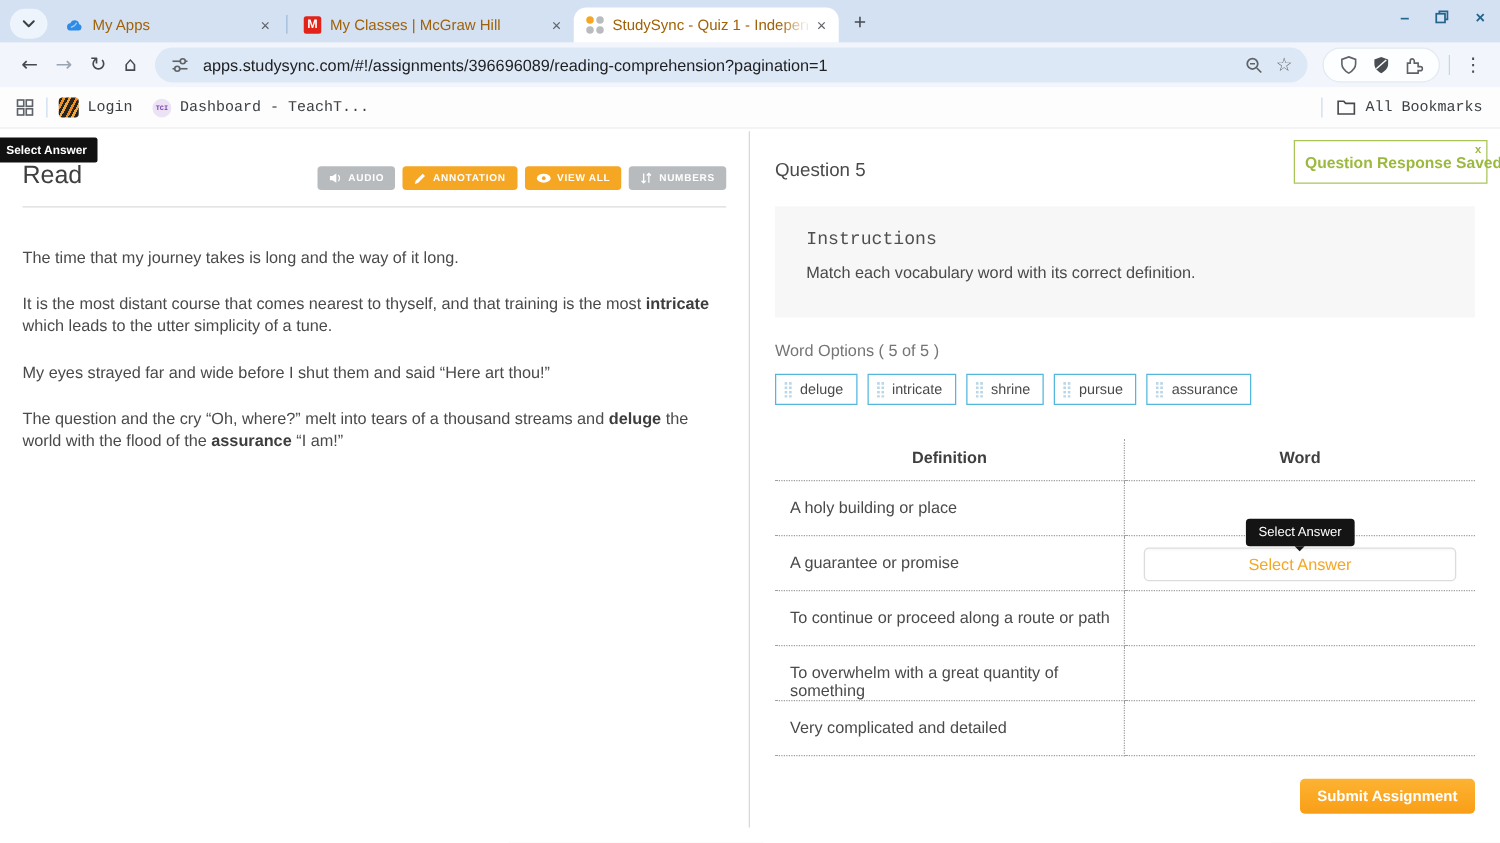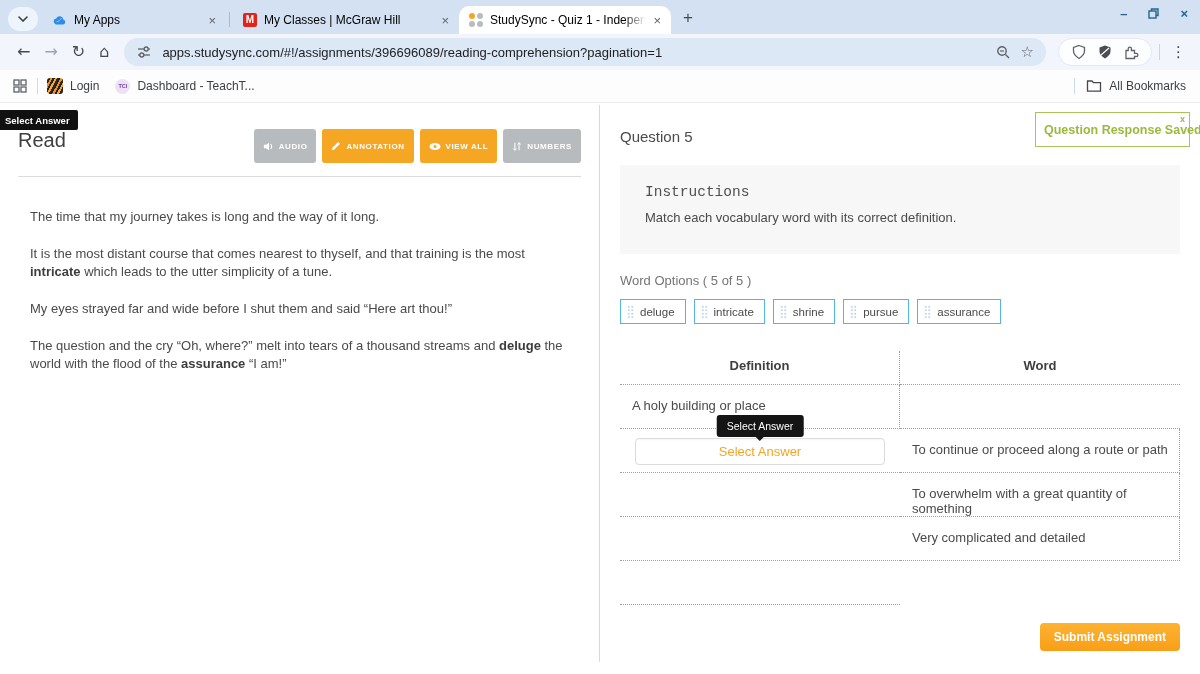--- a/index.html
+++ b/index.html
@@ -5,21 +5,21 @@
   * { margin:0; padding:0; box-sizing:border-box; }
   body { font-family:"Liberation Sans", sans-serif; background:#e9e9e9; }
   .browser { position:relative; width:1200px; height:674px; background:#fff; overflow:hidden; }
 
   
   .tabstrip { position:relative; height:34px; background:#d3e1f3; display:flex; align-items:flex-end; padding-left:8px; }
   .tab-search { width:30px; height:24px; margin:0 4px 4px 0; border-radius:12px; background:#eef4fc; display:flex; align-items:center; justify-content:center; align-self:center; margin-top:8px; }
   .tab { display:flex; align-items:center; height:28px; padding:0 10px; width:184px; }
   .tab.t2 { width:226px; }
   .tab.active { background:#fff; border-radius:10px 10px 0 0; width:212px; }
-  .tab-title { flex:1; margin:0 7px; font-size:12px; color:#000000; white-space:nowrap; overflow:hidden; position:relative; }
+  .tab-title { flex:1; margin:0 7px; font-size:12px; color:#a16207; white-space:nowrap; overflow:hidden; position:relative; }
   .tab.active .tab-title::after { content:""; position:absolute; right:0; top:0; width:22px; height:100%; background:linear-gradient(90deg, rgba(255,255,255,0), #fff); }
   .tab-close { font-size:13px; color:#5f6368; line-height:1; }
   .tab-sep { width:1px; height:15px; background:#9fbcda; margin:0 3px 7px 3px; align-self:flex-end; }
   .newtab { font-size:17px; color:#474b4f; margin:0 0 6px 12px; }
   .win-controls { position:absolute; top:7px; right:12px; display:flex; gap:21px; align-items:center; color:#24658a; }
   .win-controls span { font-size:13px; font-weight:bold; line-height:1; }
   .favicon-cloud { width:15px; height:15px; }
   .favicon-m { width:14px; height:14px; background:#e2231a; color:#fff; font-size:10px; font-weight:bold; text-align:center; line-height:14px; border-radius:2px; }
   .favicon-ss { width:14px; height:14px; display:grid; grid-template-columns:6px 6px; grid-gap:2px; }
   .favicon-ss i { width:6px; height:6px; border-radius:50%; background:#b9bcbe; }
@@ -31,43 +31,43 @@
   .navicon.dis { color:#9aa5b1; }
   .omnibox { flex:1; height:28px; margin:12px 8px; background:#dde8f6; border-radius:14px; display:flex; align-items:center; padding:0 12px; }
   .url-text { flex:1; margin-left:10px; font-size:13px; color:#202124; white-space:nowrap; overflow:hidden; }
   .omni-ico { margin-left:10px; display:flex; align-items:center; }
   .star { font-family:"DejaVu Sans", sans-serif; font-size:15px; color:#5f6368; margin-left:10px; }
   .ext-pill { height:28px; border-radius:14px; background:#fdfeff; border:1px solid #e3e9f2; display:flex; align-items:center; gap:10px; padding:0 12px; margin-left:4px; }
   .tb-sep { width:1px; height:16px; background:#c4d6ea; margin:0 7px; }
   .kebab { font-family:"DejaVu Sans", sans-serif; font-size:15px; color:#454a4e; margin:0 4px; }
 
   
-  .bookmarks { height:33px; background:#fdfdfe; border-bottom:1px solid #ececec; display:flex; align-items:center; padding:0 14px 0 12px; }
+  .bookmarks { height:33px; background:#fdfdfe; border-bottom:1px solid #ececec; display:flex; align-items:center; padding:0 14px 0 12px;font-family:Liberation Mono, monospace; }
   .bm-sep { width:1px; height:16px; background:#c9dcf0; margin:0 9px; }
   .bm-item { display:flex; align-items:center; gap:7px; margin-right:16px; }
   .bm-label { font-size:12px; color:#3c4043; }
   .bm-login-ico { width:16px; height:16px; border-radius:3px; background:repeating-linear-gradient(118deg,#262321 0 3px,#ef8f1f 3px 5px,#262321 5px 7px,#f2a73b 7px 9px); }
   .bm-tci-ico { width:15px; height:15px; border-radius:50%; background:#ece2f5; color:#7a3fa8; font-size:5.5px; font-weight:bold; display:flex; align-items:center; justify-content:center; }
   .bm-spacer { flex:1; }
 
   
   .content { position:relative; height:571px; background:#fff; }
   .v-divider { position:absolute; left:599px; top:2px; bottom:12px; width:1px; background:#d8d8d8; }
 
   
   .left { position:absolute; left:0; top:0; width:599px; height:100%; }
   .float-tip { position:absolute; top:7px; left:-3px; background:#111; color:#fff; font-size:9.5px; font-weight:bold; padding:5px 8px 4px; border-radius:2px; white-space:nowrap; }
-  .read-header { margin:26px 18px 0; display:flex; justify-content:space-between; align-items:flex-start; }
+  .read-header { margin:26px 18px 0; display:flex; justify-content:space-between; align-items:flex-end; }
   .read-title { font-size:20px; color:#3f3f3f; }
   .rbtns { display:flex; gap:6px; }
-  .rbtn { height:34px; display:flex; align-items:center; gap:5px; padding:4px 9px; border-radius:3px; color:#fff; font-size:8px; font-weight:bold; letter-spacing:.6px; }
+  .rbtn { height:19px; display:flex; align-items:center; gap:5px; padding:4px 9px; border-radius:3px; color:#fff; font-size:8px; font-weight:bold; letter-spacing:.6px; }
   .rbtn.gray { background:#b8bbbd; }
   .rbtn.orange { background:#f5a623; }
   .read-rule { margin:13px 18px 0; border-bottom:1px solid #dcdcdc; }
-  .passage { margin:31px 22px 0 30px; }
+  .passage { margin:31px 22px 0 18px; }
   .passage p { font-size:13px; line-height:18px; color:#4a4a4a; margin-bottom:19px; }
   .passage b { font-weight:bold; color:#3d3d3d; }
 
   
   .right { position:absolute; left:600px; right:0; top:0; height:100%; padding:0 20px; }
   .q-title { margin-top:25px; font-size:15px; color:#4a4a4a; }
   .toast { position:absolute; top:9px; right:10px; background:#fff; border:1px solid #a9c558; color:#9cb93f; font-size:12.5px; font-weight:bold; padding:10px 8px 9px; width:155px; text-align:center; white-space:nowrap; }
   .toast-x { position:absolute; top:1px; right:4px; font-size:9px; font-weight:bold; color:#9cb93f; }
   .instructions { margin-top:20px; background:#f7f7f7; padding:19px 25px 29px; }
   .instr-title { font-size:14.5px; color:#4f4f4f;font-family:Liberation Mono, monospace; }
@@ -284,20 +284,21 @@
             <span class="grip"></span>
             <span>assurance</span>
           </div>
         </div>
 
       <div class="vocab-table">
         <div class="th first">Definition</div>
         <div class="th">Word</div>
       <div class="cell def">A holy building or place</div>
           <div class="cell word"></div>
+          <div class="cell def">A guarantee or promise</div>
           <div class="cell word">
             <div class="answer-tip">Select Answer</div>
             <div class="answer-box">Select Answer</div>
           </div>
           <div class="cell def">To continue or proceed along a route or path</div>
           <div class="cell word"></div>
           <div class="cell def">To overwhelm with a great quantity of something</div>
           <div class="cell word"></div>
           <div class="cell def">Very complicated and detailed</div>
           <div class="cell word"></div>

